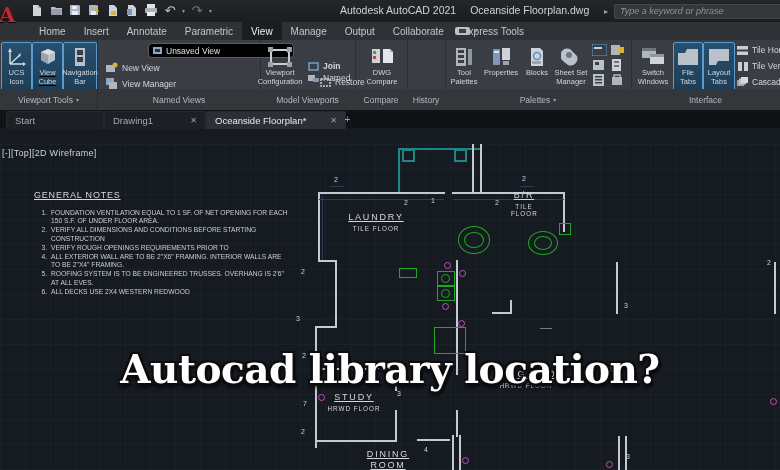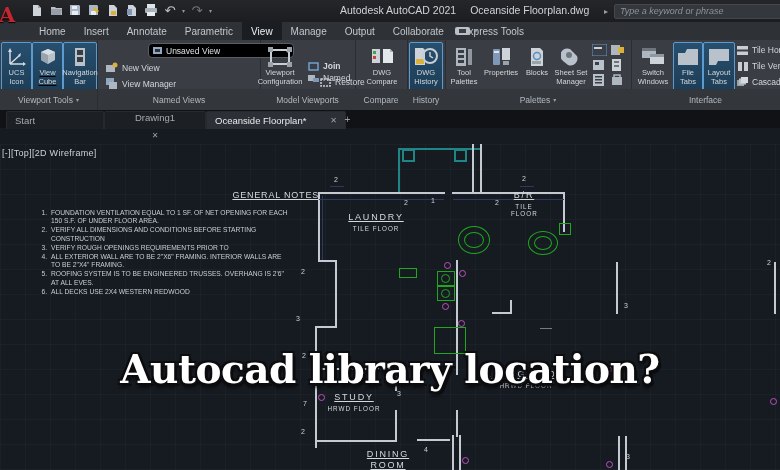--- a/index.html
+++ b/index.html
@@ -52,21 +52,21 @@
   .ftab .x{font-size:8px;color:#9aa0a6;}
   .newtab{position:absolute;left:342px;top:4px;width:11px;height:11px;border-radius:50%;color:#9aa0a6;
     font-size:10px;line-height:11px;text-align:center;}
   
   .canvas{position:absolute;left:0;top:144px;width:780px;height:422px;background:#161a21;overflow:hidden;
     background-image:linear-gradient(rgba(120,150,140,.05) 1px,transparent 1px),
       linear-gradient(90deg,rgba(120,150,140,.05) 1px,transparent 1px);
     background-size:25px 25px;}
   .vpctl{position:absolute;left:2px;top:4px;font-size:9px;color:#ccd1d7;letter-spacing:.3px;}
   .notes{position:absolute;left:34px;top:46px;width:285px;color:#c9ced4;}
-  .notes .nt{font-size:9px;letter-spacing:.8px;text-decoration:underline;margin-bottom:9px;color:#d4d8dd;text-align:right;}
+  .notes .nt{font-size:9px;letter-spacing:.8px;text-decoration:underline;margin-bottom:9px;color:#d4d8dd;}
   .nitem{display:flex;gap:4px;font-size:6.7px;line-height:8.2px;margin-bottom:1px;}
   .nitem .nn{width:13px;text-align:right;flex:none;}
   .nitem .nx{width:238px;}
   .w{position:absolute;background:#c4cad1;}
   .t{position:absolute;background:#1f8585;}
   .tsq{position:absolute;border:2px solid #1f8585;background:transparent;}
   .nv{position:absolute;background:#2b3a5e;}
   .mg{position:absolute;width:5px;height:5px;border:1px solid #c050c0;border-radius:50%;}
   .gr{position:absolute;border:1px solid #1fa81f;background:transparent;}
   .gre{border-radius:50%;}
@@ -293,31 +293,20 @@
             </svg>
           </div>
         <div class="btext">DWG Compare</div>
       </div>
       <div class="plabel">
           <span>Compare</span>
         </div>
     </div>
 
     <div class="panel" style="left:407px;width:38px;">
-      <div class="bigbtn sel" style="left:2px;width:32px;">
-        <div class="bicon">
-            <svg width="24" height="20">
-              <path d="M1 1h8l2 2v15H1z" fill="#cdd3d9"></path>
-              <rect x="2" y="12" width="8" height="5" fill="#d9b13b"></rect>
-              <circle cx="16" cy="9" r="7" fill="none" stroke="#c9ced4" stroke-width="2"></circle>
-              <path d="M16 5v4l3 2" stroke="#c9ced4" stroke-width="1.5" fill="none"></path>
-            </svg>
-          </div>
-        <div class="btext">DWG History</div>
-      </div>
       <div class="plabel">
           <span>History</span>
         </div>
     </div>
 
     <div class="panel" style="left:445px;width:186px;">
       <div class="bigbtn" style="left:2px;width:32px;">
         <div class="bicon">
             <svg width="18" height="20">
               <rect x="1" y="1" width="10" height="18" fill="#aeb7c0"></rect>
@@ -465,21 +454,21 @@
       <div class="plabel">
           <span>Interface</span>
         </div>
     </div>
   </div>
 
   <div class="filetabs">
     <div class="ftab" style="left:6px;width:80px;">
       <span>Start</span>
     </div>
-    <div class="ftab" style="left:104px;width:84px;justify-content:space-between;flex-direction:column;">
+    <div class="ftab" style="left:104px;width:84px;justify-content:space-between;">
       <span>Drawing1</span>
       <span class="x">✕</span>
     </div>
     <div class="ftab active" style="left:206px;width:122px;justify-content:space-between;">
       <span>Oceanside Floorplan*</span>
       <span class="x">✕</span>
     </div>
     <div class="newtab">+</div>
   </div>
 

